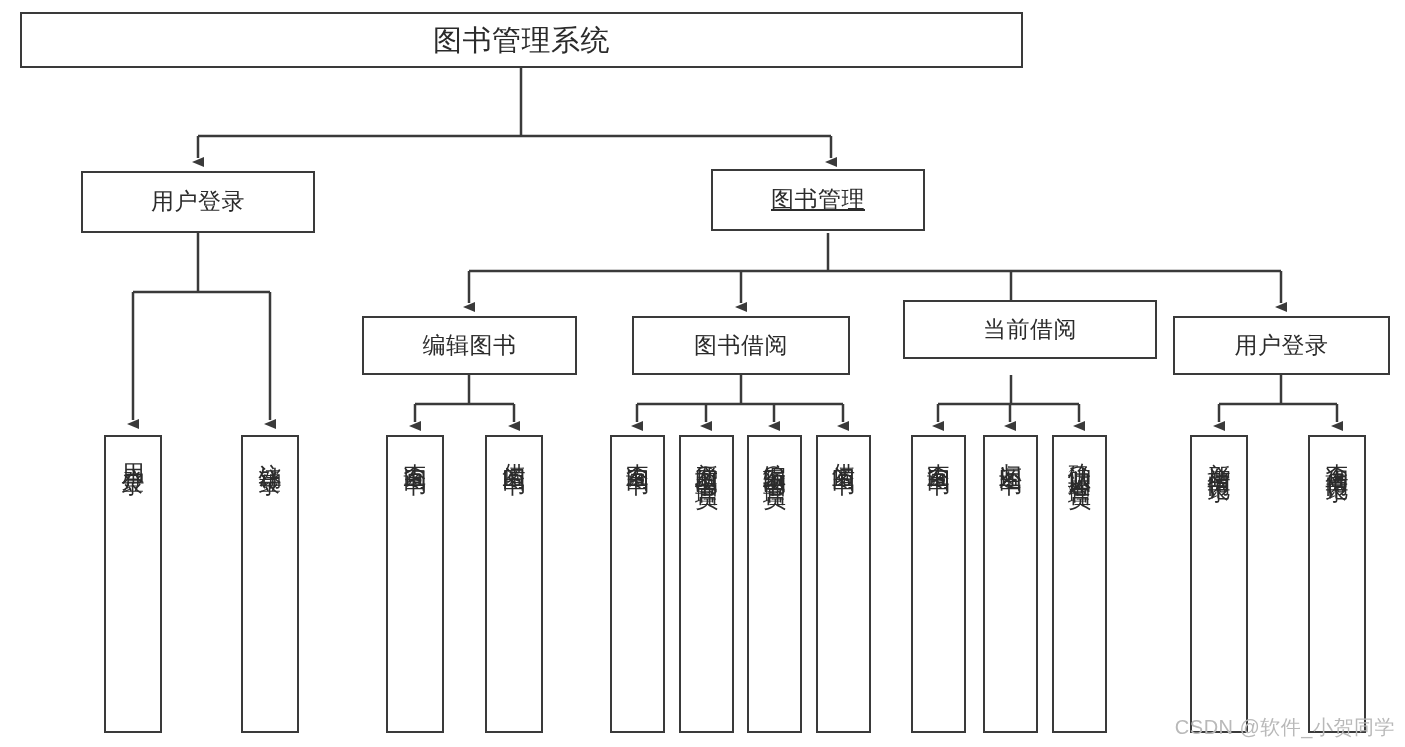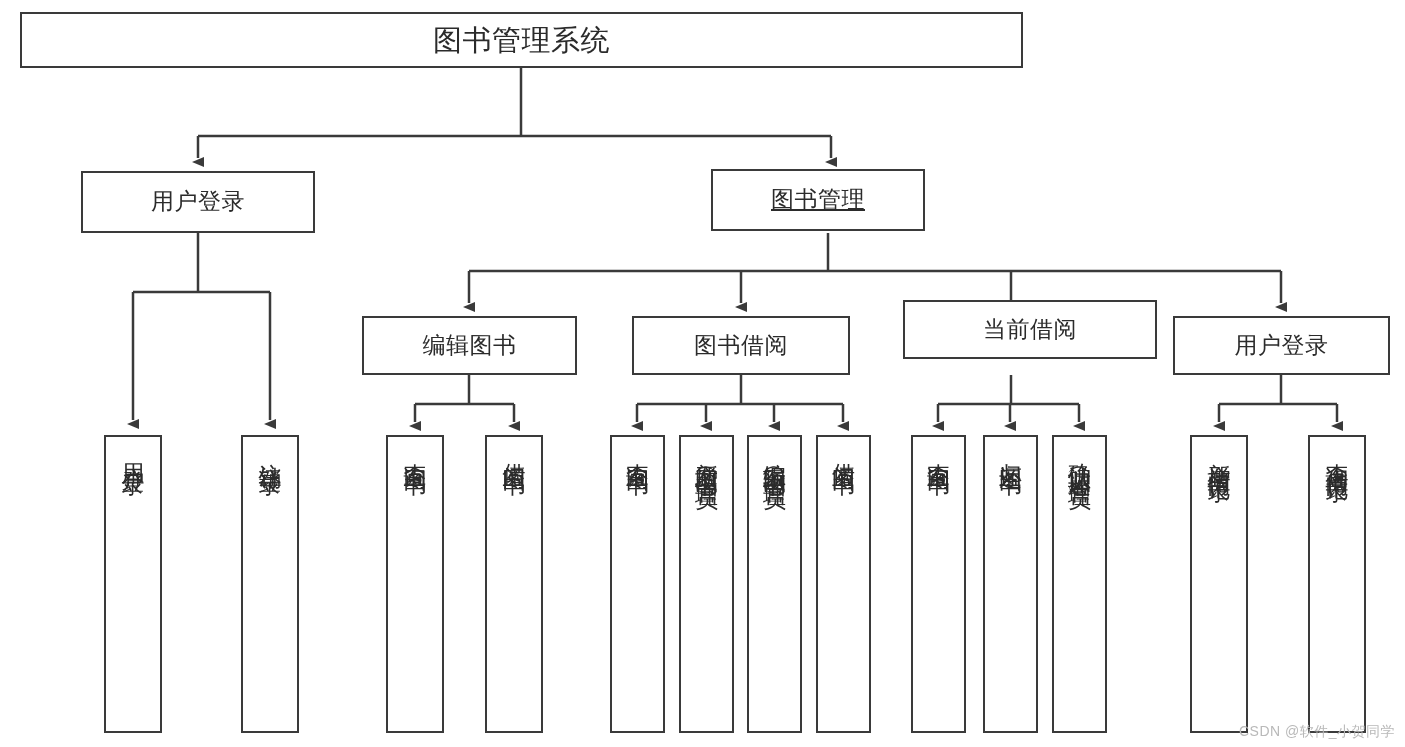--- a/index.html
+++ b/index.html
@@ -60,21 +60,21 @@
     text-orientation: upright;
     font-size: 23px;
     line-height: 1;
     letter-spacing: 3.5px;
     white-space: nowrap;
   }
   .watermark {
     position: absolute;
     right: 10px;
     bottom: 6px;
-    font-size: 14px;
+    font-size: 20px;
     color: #b9b9b9;
     letter-spacing: 0.5px;
     white-space: nowrap;
   }
 </style>
 </head>
 <body>
 
 <div id="canvas">
 

